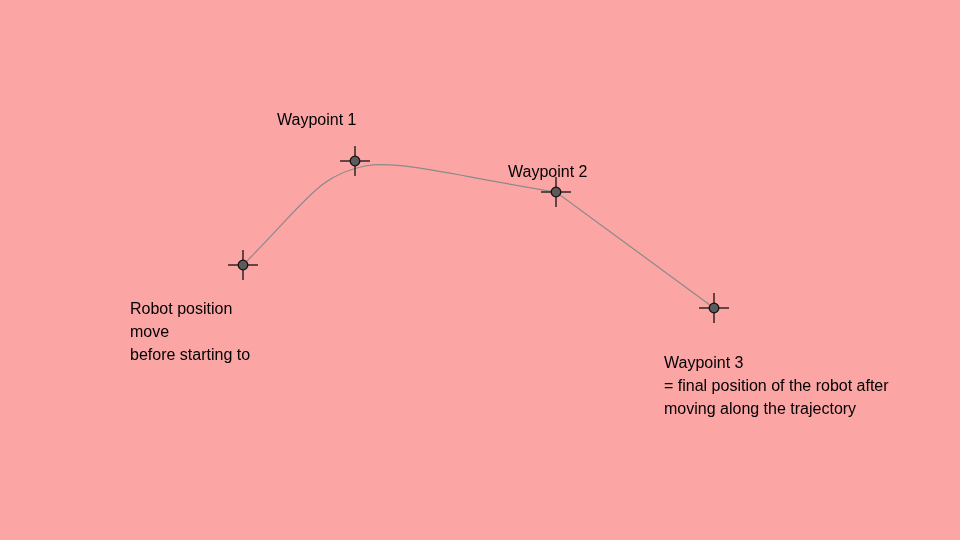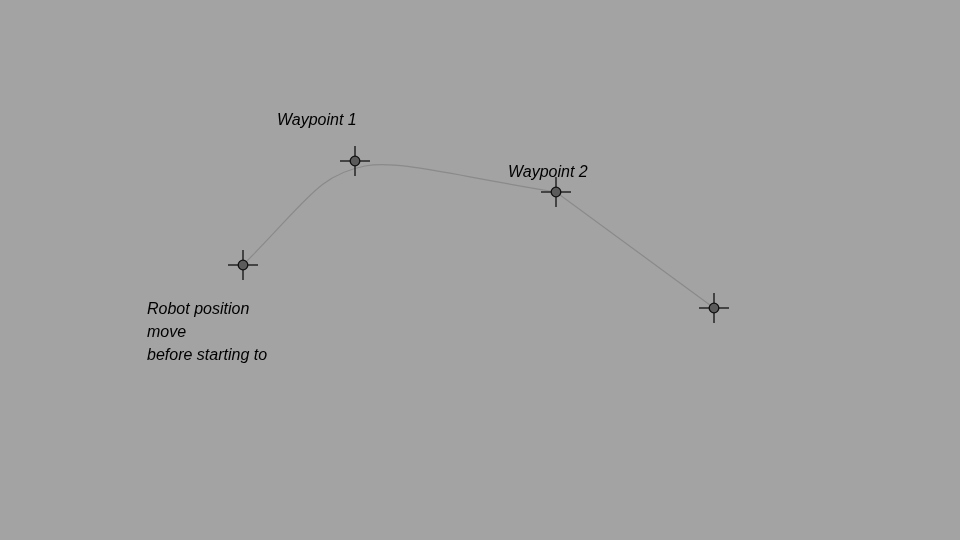--- a/index.html
+++ b/index.html
@@ -19,21 +19,21 @@
   .diagram-label {
     position: absolute;
     font-size: 16px;
     line-height: 23px;
     white-space: nowrap;
   }
 </style>
 </head>
 <body>
 
-<div id="diagram-canvas" style="width: 960px; height: 540px; background: #a3a3a3; color: rgb(0, 0, 0); font-style: italic;">
+<div id="diagram-canvas" style="width: 960px; height: 540px; background: #fca5a5; color: rgb(0, 0, 0);">
 
   <svg id="trajectory-svg" width="960" height="540" viewBox="0 0 960 540">
       <path d="M 243 265 C 307 201 318 175 365 166 C 400 160 450 175 556 192 L 714 308" fill="none" stroke="#8a8a8a" stroke-width="1.2"></path>
       <g>
         <line x1="228" y1="265" x2="258" y2="265" stroke="#111111" stroke-width="1.3"></line>
         <line x1="243" y1="250" x2="243" y2="280" stroke="#111111" stroke-width="1.3"></line>
         <circle cx="243" cy="265" r="4.8" fill="#5b5b5b" stroke="#111111" stroke-width="1.3"></circle>
       </g>
       <g>
         <line x1="340" y1="161" x2="370" y2="161" stroke="#111111" stroke-width="1.3"></line>
@@ -53,20 +53,25 @@
     </svg>
 
   <div class="diagram-label" id="label-0" style="left: 277px; top: 108px;">
     <div>Waypoint 1</div>
   </div>
 
   <div class="diagram-label" id="label-1" style="left: 508px; top: 160px; text-align: center;">
     <div>Waypoint 2</div>
   </div>
 
-  <div class="diagram-label" id="label-2" style="left: 147px; top: 297px;">
+  <div class="diagram-label" id="label-2" style="left: 130px; top: 297px;">
     <div>Robot position</div>
     <div>move</div>
     <div>before starting to</div>
   </div>
 
+  <div class="diagram-label" id="label-3" style="left: 664px; top: 351px;">
+    <div>Waypoint 3</div>
+    <div>= final position of the robot after</div>
+    <div>moving along the trajectory</div>
+  </div>
 
 </div>
 
 </body></html>

